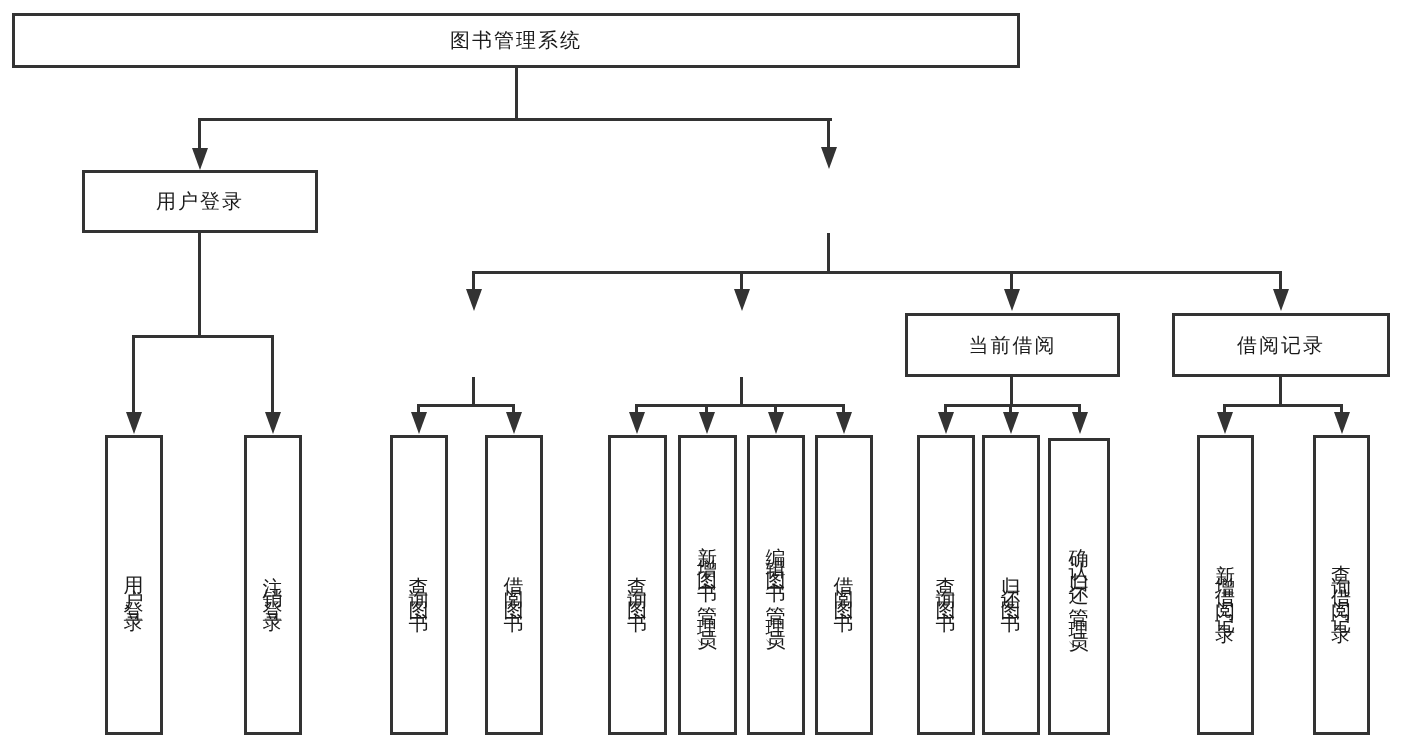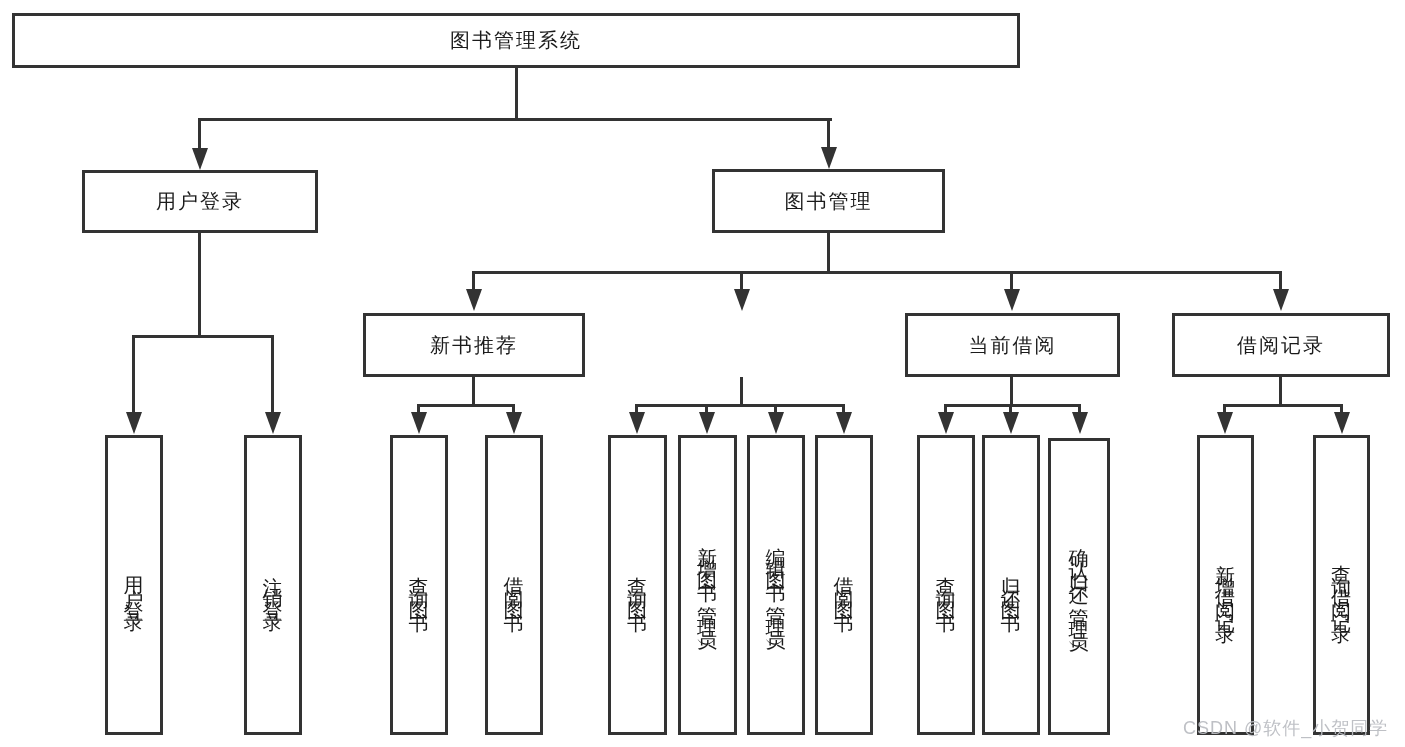--- a/index.html
+++ b/index.html
@@ -110,27 +110,21 @@
   <div class="ar" style="left:1217px;top:412px"></div>
   <div class="ar" style="left:1334px;top:412px"></div>
 
   <div class="bh" style="left:12px;top:13px;width:1008px;height:55px">
     <span>图书管理系统</span>
   </div>
 
   <div class="bh" style="left:82px;top:170px;width:236px;height:63px">
     <span>用户登录</span>
   </div>
-  <div class="bh" style="left:712px;top:169px;width:233px;height:64px">
-    <span>图书管理</span>
-  </div>
 
-  <div class="bh" style="left:363px;top:313px;width:222px;height:64px">
-    <span>新书推荐</span>
-  </div>
   <div class="bh" style="left:1172px;top:313px;width:218px;height:64px">
     <span>借阅记录</span>
   </div>
   <div class="bh" style="left:905px;top:313px;width:215px;height:64px">
     <span>当前借阅</span>
   </div>
 
   <div class="bv" style="left:105px">
     <span>用户登录</span>
   </div>
@@ -168,15 +162,14 @@
     <span>确认归还（管理员）</span>
   </div>
 
   <div class="bv" style="left:1197px;width:57px">
     <span>新增借阅记录</span>
   </div>
   <div class="bv" style="left:1313px;width:57px">
     <span>查询借阅记录</span>
   </div>
 
-  <div class="watermark">CSDN @软件_小贺同学</div>
 
 </div>
 
 </body></html>

